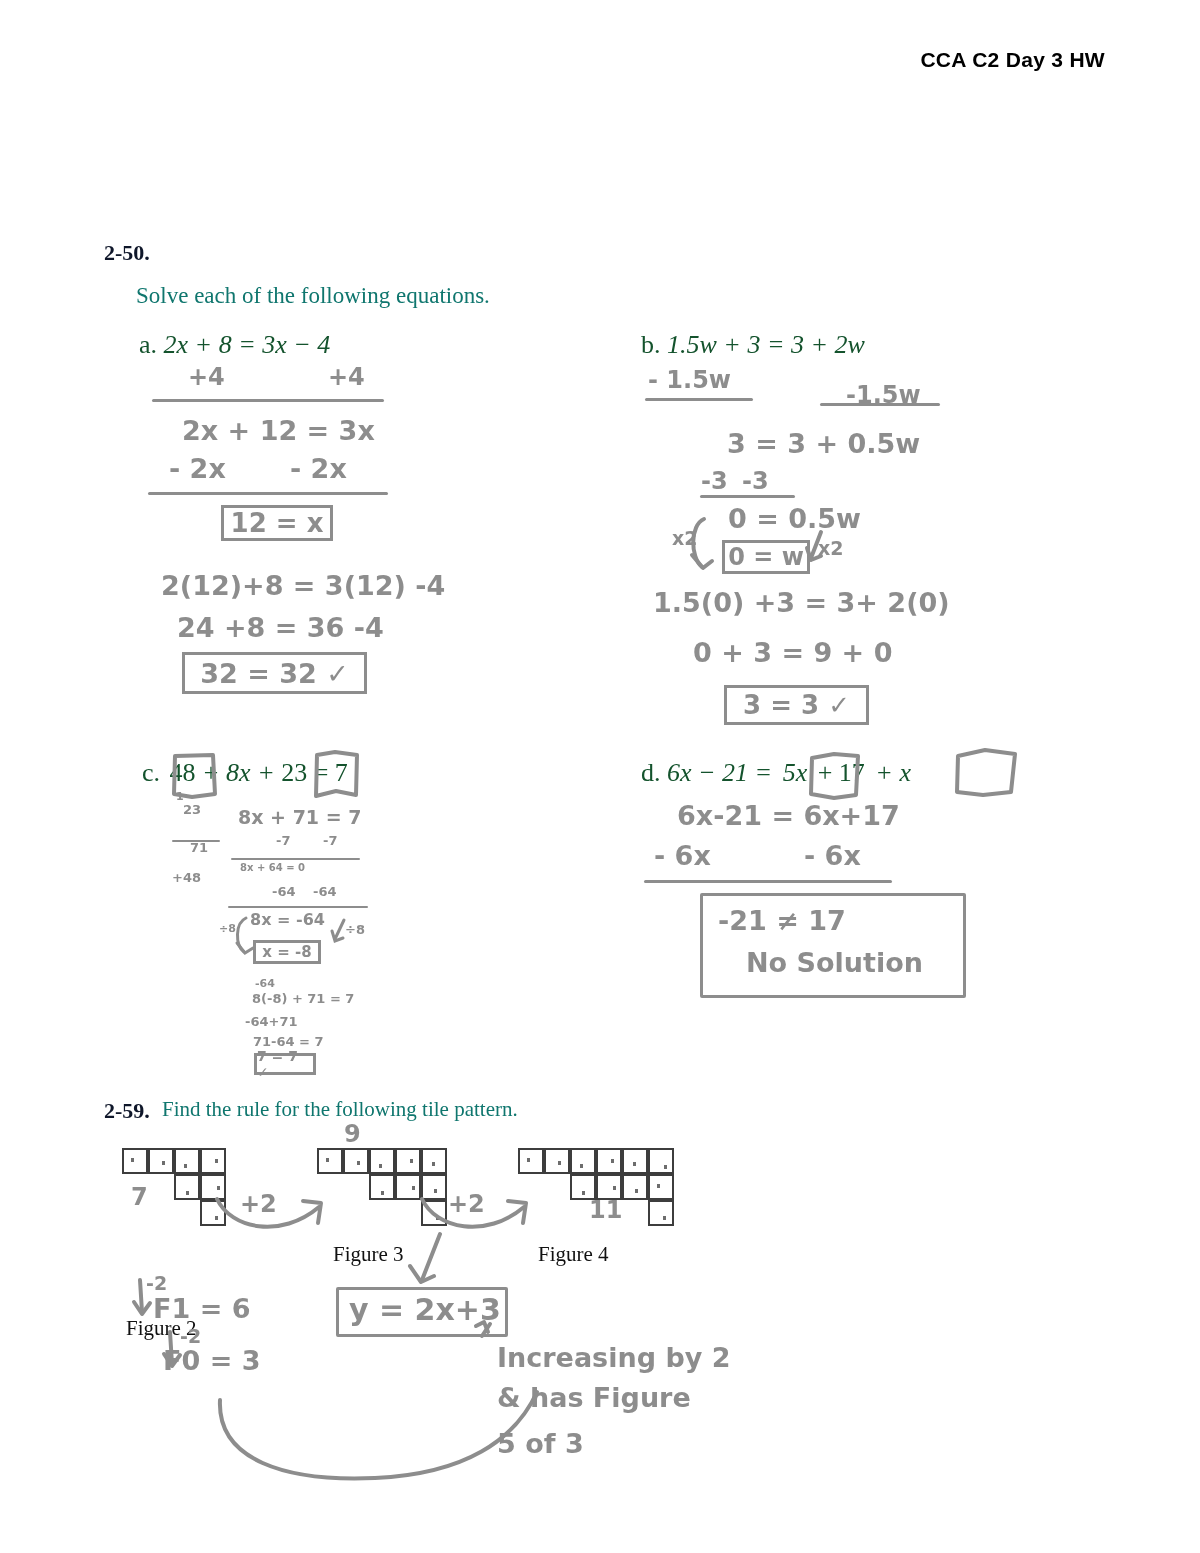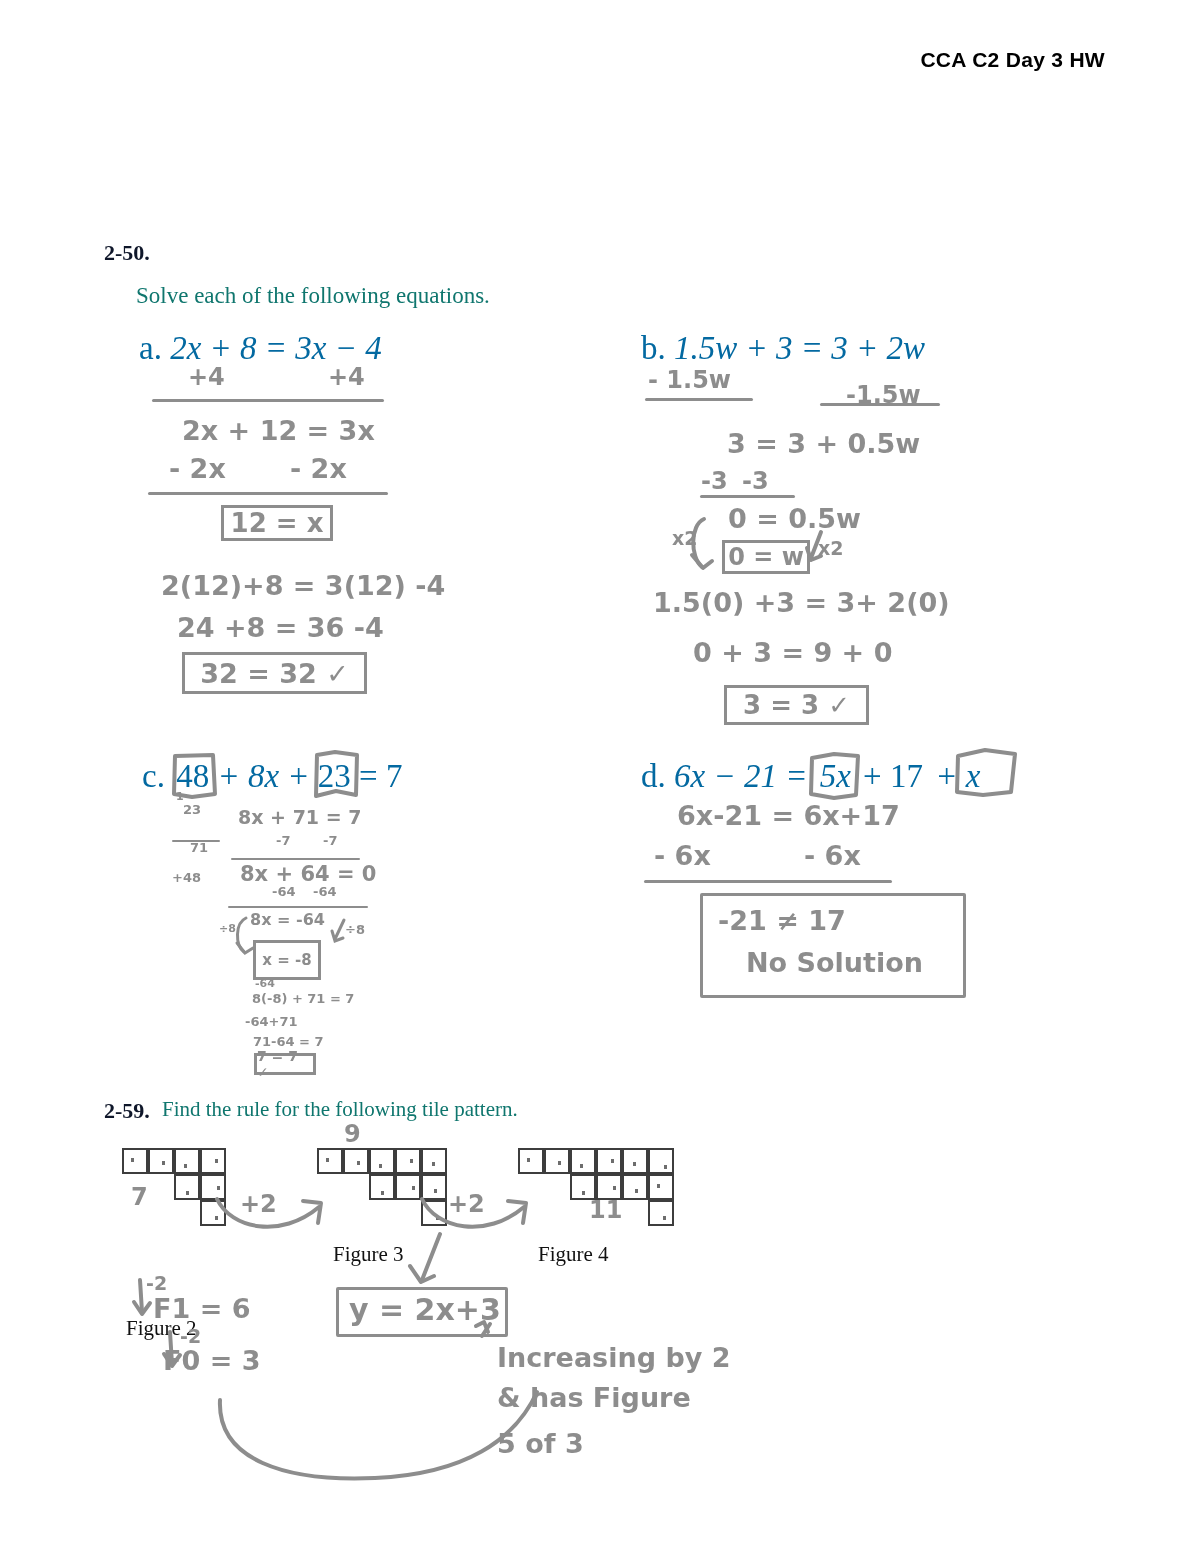--- a/index.html
+++ b/index.html
@@ -2,21 +2,21 @@
 <html><head>
 <meta charset="utf-8">
 <style>
   html,body{margin:0;padding:0;background:#fff;}
   body{width:1200px;height:1553px;position:relative;font-family:"Liberation Serif",serif;color:#1a1a1a;overflow:hidden;}
   .abs{position:absolute;}
   
   .hdr{font-family:"Liberation Sans",sans-serif;font-weight:bold;font-size:21px;color:#000;letter-spacing:.3px;}
   .prob-num{font-family:"Liberation Serif",serif;font-weight:bold;font-size:22px;color:#0f172a;}
   .prob-txt{font-family:"Liberation Serif",serif;font-size:23px;color:#0f766e;}
-  .eq{font-family:"Liberation Serif",serif;font-size:33px;color:#0369a1;white-space:nowrap;}
+  .eq{font-family:"Liberation Serif",serif;font-size:26px;color:#14532d;white-space:nowrap;}
   .fig-cap{font-family:"Liberation Serif",serif;font-size:21px;color:#111;}
   
   .hw{font-family:"DejaVu Sans",sans-serif;color:#8d8d8d;white-space:nowrap;font-weight:600;}
   .hw.big{font-size:27px;}
   .hw.med{font-size:24px;}
   .hw.sm{font-size:19px;}
   .hw.xs{font-size:13px;}
   .hw.tiny{font-size:11px;}
   .hw-rule{position:absolute;background:#8d8d8d;height:3px;border-radius:2px;}
   .hw-box{position:absolute;border:3px solid #8d8d8d;border-radius:2px;box-sizing:border-box;}
@@ -104,37 +104,37 @@
 <div class="abs hw xs" style="left:183px;top:802px;">23</div>
 <div class="abs hw xs" style="left:172px;top:822px;margin-top:48px;">+48</div>
 <div class="hw-rule" style="left:172px;top:840px;height:2px;width:48px;"></div>
 <div class="abs hw xs" style="left:190px;top:840px;">71</div>
 
 <div class="abs hw sm" style="left:238px;top:806px;">8x + 71 = 7</div>
 <div class="abs hw xs" style="left:276px;top:833px;">-7</div>
 <div class="abs hw xs" style="left:323px;top:833px;">-7</div>
 <div class="hw-rule" style="left:231px;top:858px;height:2px;width:129px;"></div>
 
-<div class="abs hw xs" style="left:240px;top:862px;font-size:21px;text-align:right;">8x + 64 = 0</div>
+<div class="abs hw xs" style="left:240px;top:862px;font-size:10px;text-align:right;">8x + 64 = 0</div>
 <div class="abs hw xs" style="left:272px;top:884px;">-64</div>
 <div class="abs hw xs" style="left:313px;top:884px;">-64</div>
 <div class="hw-rule" style="left:228px;top:906px;height:2px;width:140px;"></div>
 
 <div class="abs hw xs" style="left:250px;top:910px;font-size:16px;">8x = -64</div>
 <div class="abs hw tiny" style="left:219px;top:922px;">÷8</div>
 <div class="abs hw xs" style="left:345px;top:922px;">÷8</div>
 <svg class="abs" style="left:232px;top:915px;" width="28" height="42">
   <path class="ink-thin" d="M14 3 C3 8, 3 30, 12 37"></path>
   <path class="ink-thin" d="M5 28 L13 38 L21 33"></path>
 </svg>
 <svg class="abs" style="left:330px;top:918px;" width="26" height="28">
   <path class="ink-thin" d="M14 2 L5 21"></path>
   <path class="ink-thin" d="M2 13 L5 23 L13 20"></path>
 </svg>
-<div class="hw-boxed thin" style="left:253px;top:940px;width:68px;height:40px;font-size:15px;text-align:center;">x = -8</div>
+<div class="hw-boxed thin" style="left:253px;top:940px;width:68px;height:24px;font-size:15px;text-align:center;">x = -8</div>
 
 <div class="abs hw tiny" style="left:255px;top:977px;">-64</div>
 <div class="abs hw xs" style="left:252px;top:991px;">8(-8) + 71 = 7</div>
 <div class="abs hw xs" style="left:245px;top:1014px;">-64+71</div>
 <div class="abs hw xs" style="left:253px;top:1034px;">71-64 = 7</div>
 <div class="hw-boxed thin" style="left:254px;top:1053px;width:62px;height:22px;font-size:14px;">7 = 7 ✓</div>
 
 <div class="abs eq" style="left:641px;top:758px;">
   <span>d.</span>
   <span style="font-style:italic;">6x − 21 =</span>

